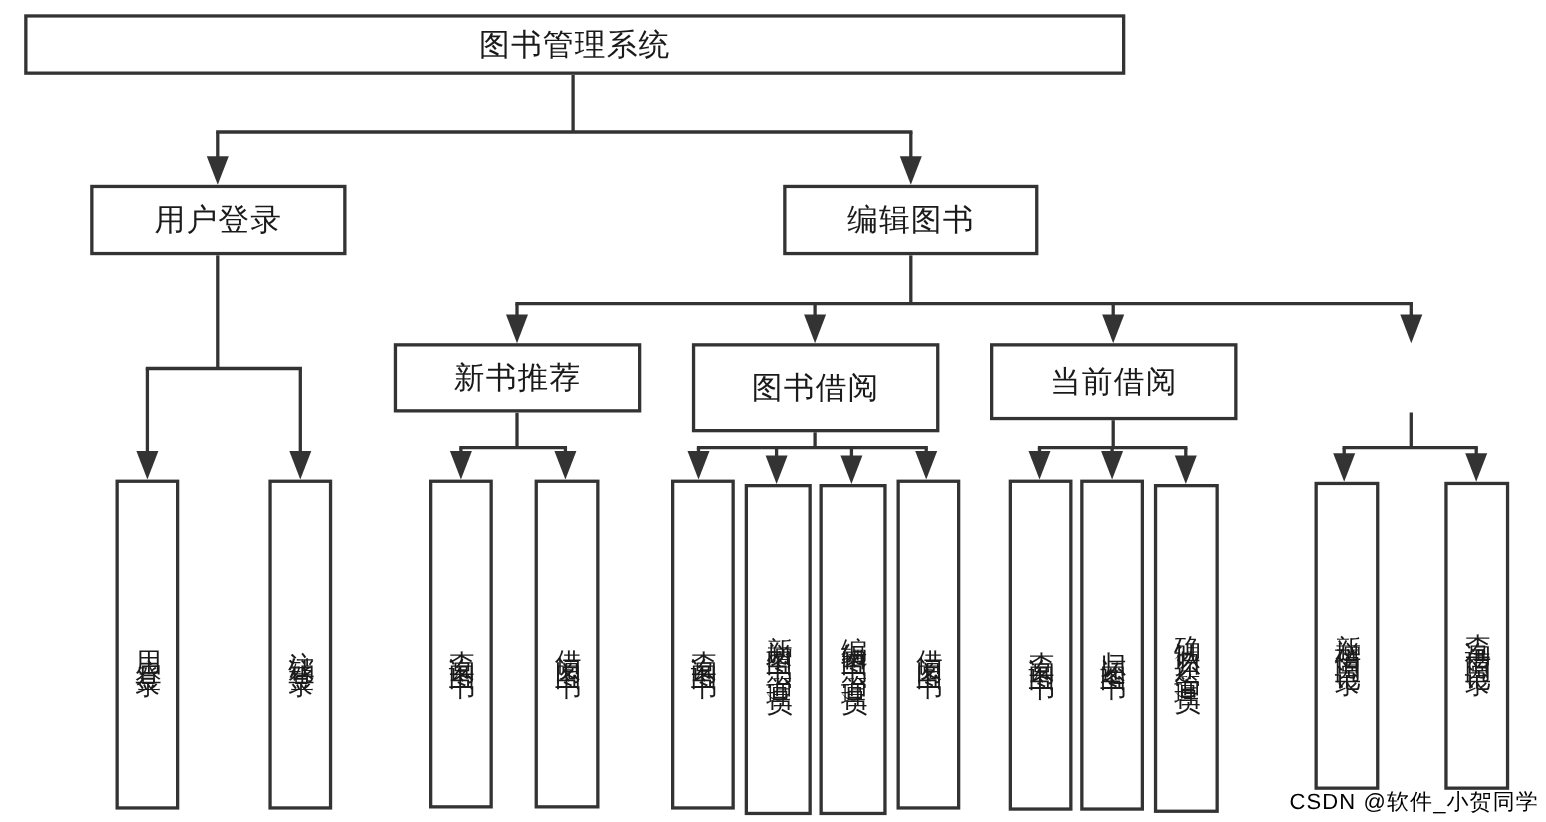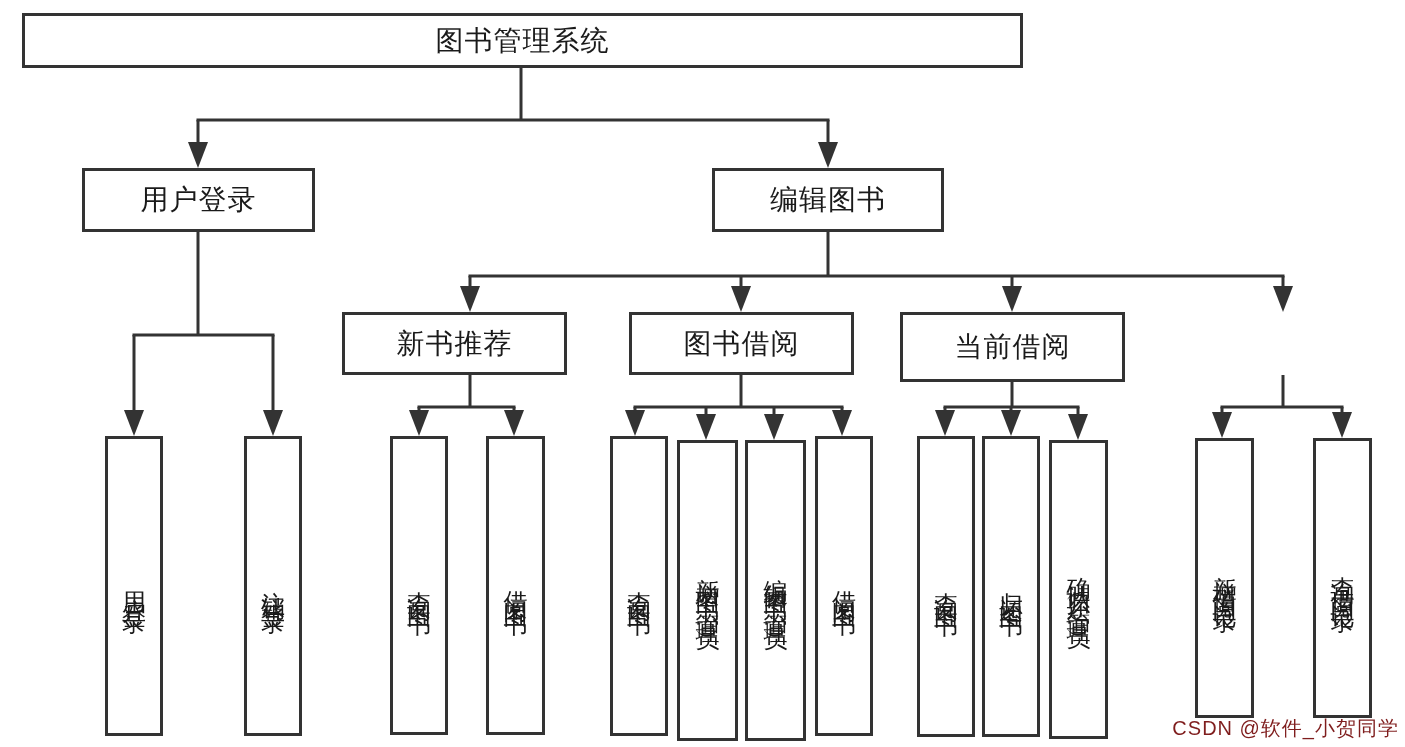--- a/index.html
+++ b/index.html
@@ -15,21 +15,21 @@
   }
   .node.h .lbl {
     font-size:28px; color:#1a1a1a; letter-spacing:1px; white-space:nowrap;text-align:right;
   }
   .node.v .lbl {
     writing-mode:vertical-rl; text-orientation:mixed;
     font-size:24px; letter-spacing:7px; color:#1a1a1a; line-height:1;
   }
   .watermark {
     position:absolute; top:715px; right:6px;
-    font-size:20px; color:#7f1d1d; letter-spacing:1px; white-space:nowrap;
+    font-size:20px; color:#000000; letter-spacing:1px; white-space:nowrap;
   }
 </style>
 </head>
 <body>
 
 <div class="canvas">
   <svg class="wires" id="wires" width="1405" height="747">
       <line x1="521" y1="68" x2="521" y2="120" stroke="#333333" stroke-width="3"></line>
       <line x1="196.5" y1="120" x2="829.5" y2="120" stroke="#333333" stroke-width="3"></line>
       <line x1="198" y1="120" x2="198" y2="148" stroke="#333333" stroke-width="3"></line>
@@ -88,24 +88,24 @@
     <span class="lbl">图书管理系统</span>
   </div>
 
   <div class="node h" style="left:82px;top:168px;width:233px;height:64px">
     <span class="lbl">用户登录</span>
   </div>
   <div class="node h" style="left:712px;top:168px;width:232px;height:64px">
     <span class="lbl">编辑图书</span>
   </div>
 
-  <div class="node h" style="left:342px;top:312px;width:225px;height:63px">
+  <div class="node h" style="left:358px;top:312px;width:225px;height:63px">
     <span class="lbl">新书推荐</span>
   </div>
-  <div class="node h" style="left:629px;top:312px;width:225px;height:63px">
+  <div class="node h" style="left:629px;top:312px;width:225px;height:81px">
     <span class="lbl">图书借阅</span>
   </div>
   <div class="node h" style="left:900px;top:312px;width:225px;height:70px">
     <span class="lbl">当前借阅</span>
   </div>
 
   <div class="node v" style="left:105px;top:436px;width:58px;height:300px">
     <span class="lbl">用户登录</span>
   </div>
   <div class="node v" style="left:244px;top:436px;width:58px;height:300px">

